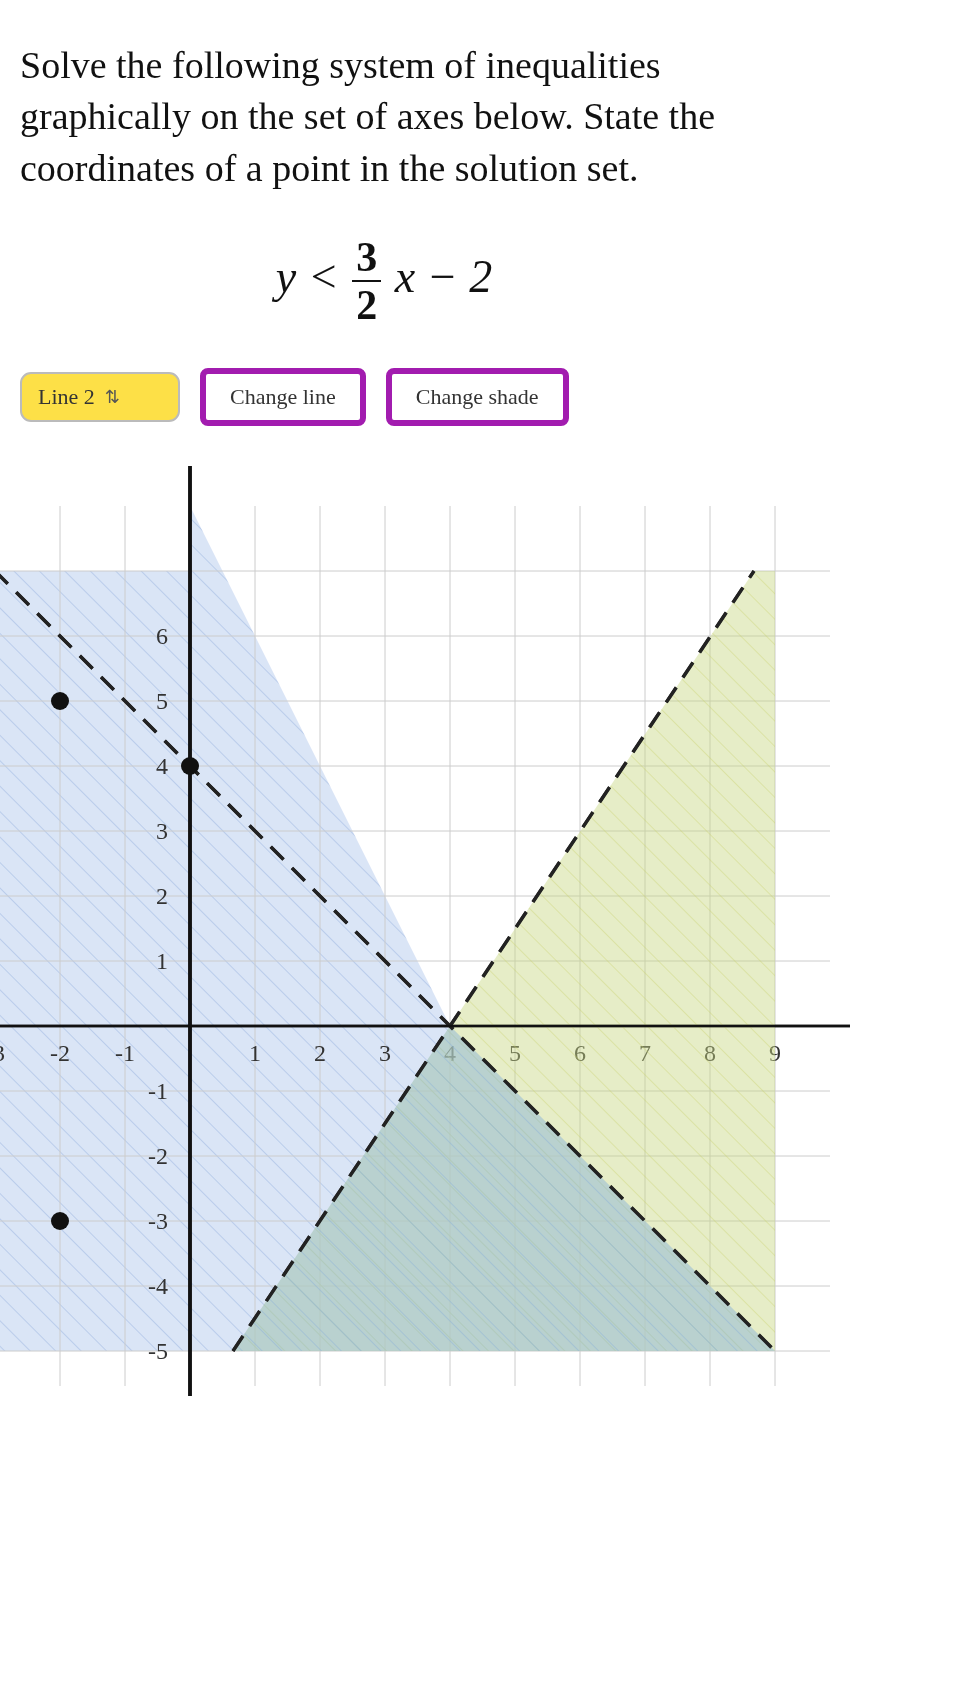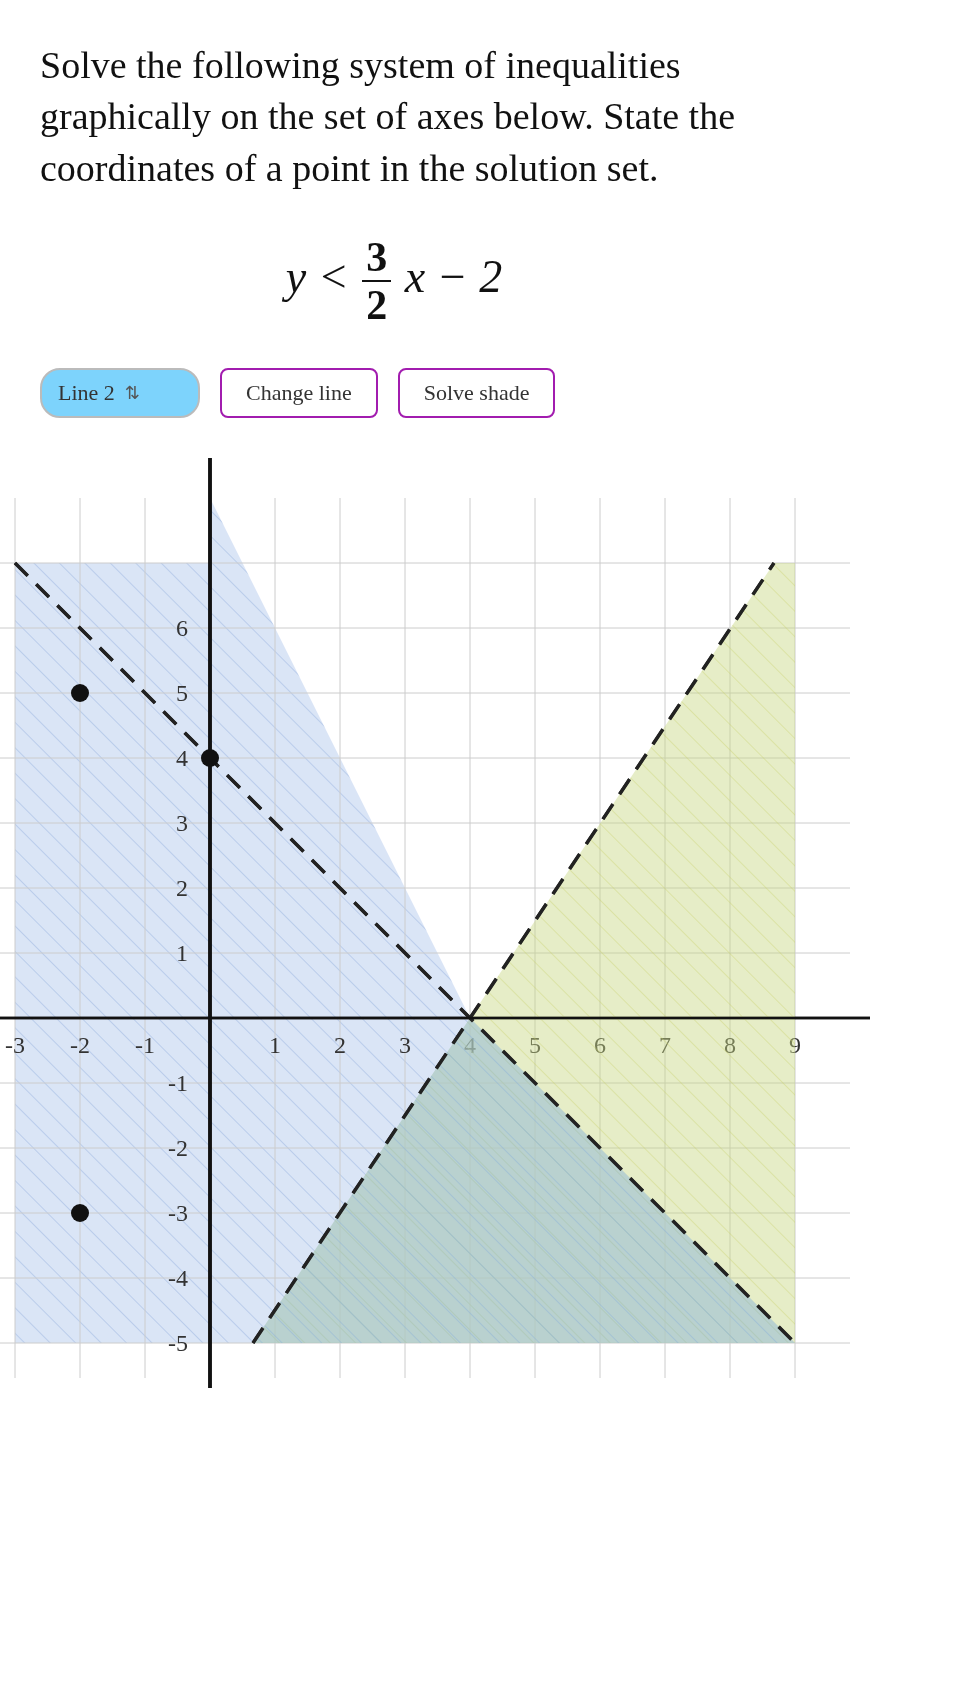--- a/index.html
+++ b/index.html
@@ -6,21 +6,21 @@
     body {
       width: 962px;
       min-height: 1708px;
       background: #fff;
       font-family: Georgia, 'Times New Roman', serif;
       overflow-x: hidden;
     }
 
     .page-container {
       width: 788px;
-      padding: 40px 40px 0 40px;
+      padding: 40px 40px 0 20px;
     }
 
     .problem-text {
       font-size: 38px;
       line-height: 1.35;
       color: #111;
       margin-bottom: 40px;
       font-family: Georgia, serif;
     }
 
@@ -67,38 +67,38 @@
       display: flex;
       align-items: center;
       gap: 20px;
       margin-bottom: 10px;
     }
 
     .line-selector {
       display: flex;
       align-items: center;
       border: 2px solid #bbb;
-      border-radius: 20px;
+      border-radius: 11px;
       padding: 10px 16px;
       font-size: 22px;
-      background: #7dd3fc;
+      background: #fde047;
       cursor: pointer;
       gap: 10px;
       color: #333;
       font-family: Georgia, serif;
       min-width: 160px;
     }
 
     .selector-arrows {
       font-size: 18px;
       color: #555;
     }
 
     .btn {
-      border: 2px solid #a21caf;
+      border: 6px solid #a21caf;
       border-radius: 8px;
       padding: 10px 24px;
       font-size: 22px;
       background: #fff;
       cursor: pointer;
       color: #333;
       font-family: Georgia, serif;
     }
 
     .graph-area {
@@ -138,21 +138,21 @@
       <span>x − 2</span>
     </div>
   </div>
 
   <div class="controls-row">
     <div class="line-selector">
       <span>Line 2</span>
       <span class="selector-arrows">⇅</span>
     </div>
     <button class="btn">Change line</button>
-    <button class="btn">Solve shade</button>
+    <button class="btn">Change shade</button>
   </div>
 
   <div class="graph-area">
     <svg class="graph-svg" viewBox="0 0 962 980" xmlns="http://www.w3.org/2000/svg">
       <defs>
 
         <pattern id="hatch-blue" patternUnits="userSpaceOnUse" width="18" height="18" patternTransform="rotate(-45)">
           <line x1="0" y1="0" x2="0" y2="18" stroke="#7a9cd4" stroke-width="1.5"></line>
         </pattern>
 

